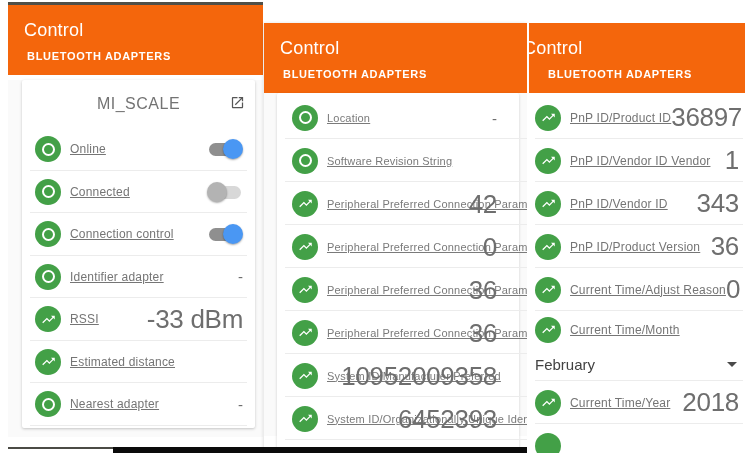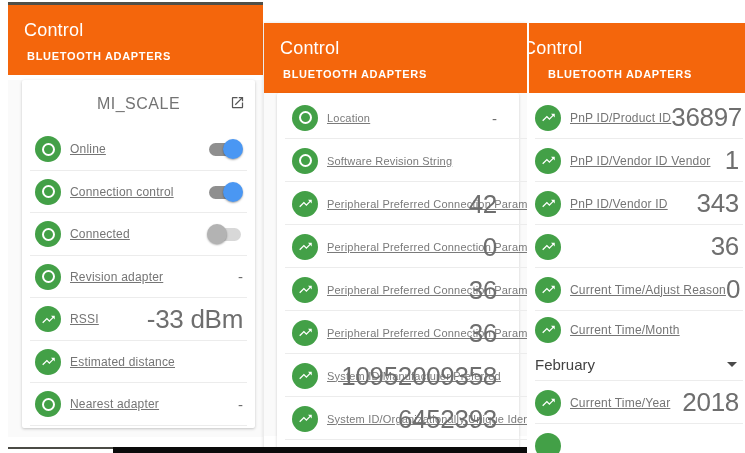--- a/index.html
+++ b/index.html
@@ -125,41 +125,41 @@
               <span class="elabel">Online</span>
               <span class="switch on">
                 <span class="track"></span>
                 <span class="thumb"></span>
               </span>
             </div>
             <div class="row">
               <span class="eicon">
                 <span class="ring"></span>
               </span>
+              <span class="elabel">Connected</span>
+              <span class="switch off">
+                <span class="track"></span>
+                <span class="thumb"></span>
+              </span>
+            </div>
+            <div class="row">
+              <span class="eicon">
+                <span class="ring"></span>
+              </span>
               <span class="elabel">Connection control</span>
               <span class="switch on">
                 <span class="track"></span>
                 <span class="thumb"></span>
               </span>
             </div>
             <div class="row">
               <span class="eicon">
                 <span class="ring"></span>
               </span>
-              <span class="elabel">Connected</span>
-              <span class="switch off">
-                <span class="track"></span>
-                <span class="thumb"></span>
-              </span>
-            </div>
-            <div class="row">
-              <span class="eicon">
-                <span class="ring"></span>
-              </span>
-              <span class="elabel">Revision adapter</span>
+              <span class="elabel">Identifier adapter</span>
               <span class="evalue sm">-</span>
             </div>
             <div class="row">
               <span class="eicon">
                 <svg viewBox="0 0 24 24">
                   <path fill="#fff" d="M16 6l2.29 2.29-4.88 4.88-4-4L2 16.59 3.41 18l6-6 4 4 6.3-6.29L22 12V6z"></path>
                 </svg>
               </span>
               <span class="elabel">RSSI</span>
               <span class="evalue lg">-33 dBm</span>
@@ -302,20 +302,21 @@
               </span>
               <span class="elabel">PnP ID/Vendor ID</span>
               <span class="evalue lg">343</span>
             </div>
             <div class="row">
               <span class="eicon">
                 <svg viewBox="0 0 24 24">
                   <path fill="#fff" d="M16 6l2.29 2.29-4.88 4.88-4-4L2 16.59 3.41 18l6-6 4 4 6.3-6.29L22 12V6z"></path>
                 </svg>
               </span>
+              <span class="elabel">PnP ID/Product Version</span>
               <span class="evalue lg">36</span>
             </div>
             <div class="row">
               <span class="eicon">
                 <svg viewBox="0 0 24 24">
                   <path fill="#fff" d="M16 6l2.29 2.29-4.88 4.88-4-4L2 16.59 3.41 18l6-6 4 4 6.3-6.29L22 12V6z"></path>
                 </svg>
               </span>
               <span class="elabel">Current Time/Adjust Reason</span>
               <span class="evalue lg">0</span>

